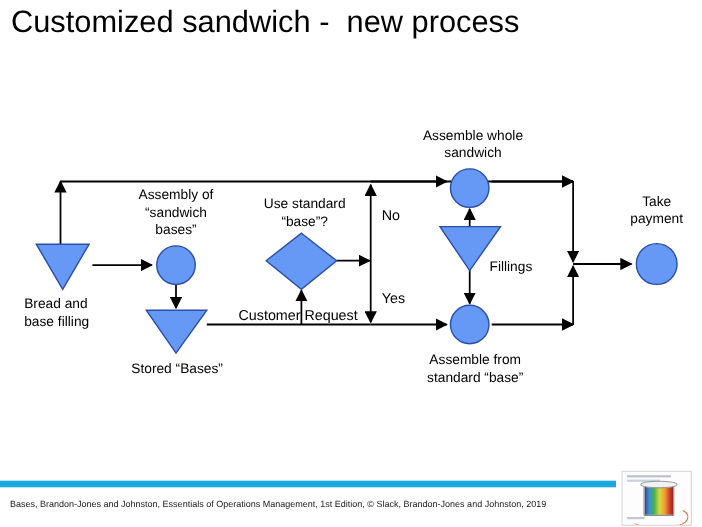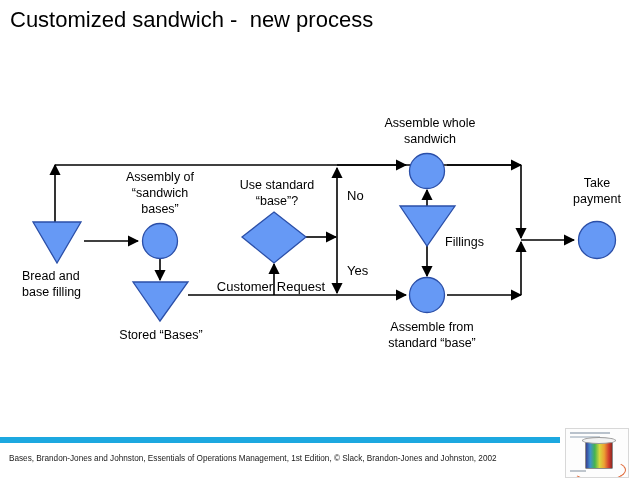--- a/index.html
+++ b/index.html
@@ -18,21 +18,21 @@
   #slide {
     position: absolute;
     inset: 0;
     width: 638px;
     height: 479px;
   }
   #slide-title {
     position: absolute;
     left: 10px;
     top: 6px;
-    font-size: 22px;
+    font-size: 28px;
     line-height: 28px;
     color: #000000;
     white-space: pre;
   }
   #diagram-svg {
     position: absolute;
     left: 0;
     top: 0;
   }
   .node-label {
@@ -222,21 +222,21 @@
     <text class="node-label" x="597" y="187" text-anchor="middle">Take</text>
     <text class="node-label" x="597" y="203" text-anchor="middle">payment</text>
 
     <text class="edge-label" x="271" y="291" text-anchor="middle">Customer Request</text>
     <text class="edge-label" x="347" y="200">No</text>
     <text class="edge-label" x="347" y="275">Yes</text>
   </svg>
 
   <div id="footer-bar"></div>
 
-  <div id="footer-citation"><span>Bases, Brandon-Jones and Johnston, </span><span class="ital">Essentials of Operations Management</span><span>, 1st Edition, © Slack, Brandon-Jones and Johnston, 2002</span></div>
+  <div id="footer-citation"><span>Bases, Brandon-Jones and Johnston, </span><span class="ital">Essentials of Operations Management</span><span>, 1st Edition, © Slack, Brandon-Jones and Johnston, 2019</span></div>
 
   <div id="book-cover">
     <div class="cov-head"></div>
     <div class="cov-head2"></div>
     <div class="can"></div>
     <div class="can-lid"></div>
     <div class="swirl"></div>
     <div class="cov-foot"></div>
   </div>
 

